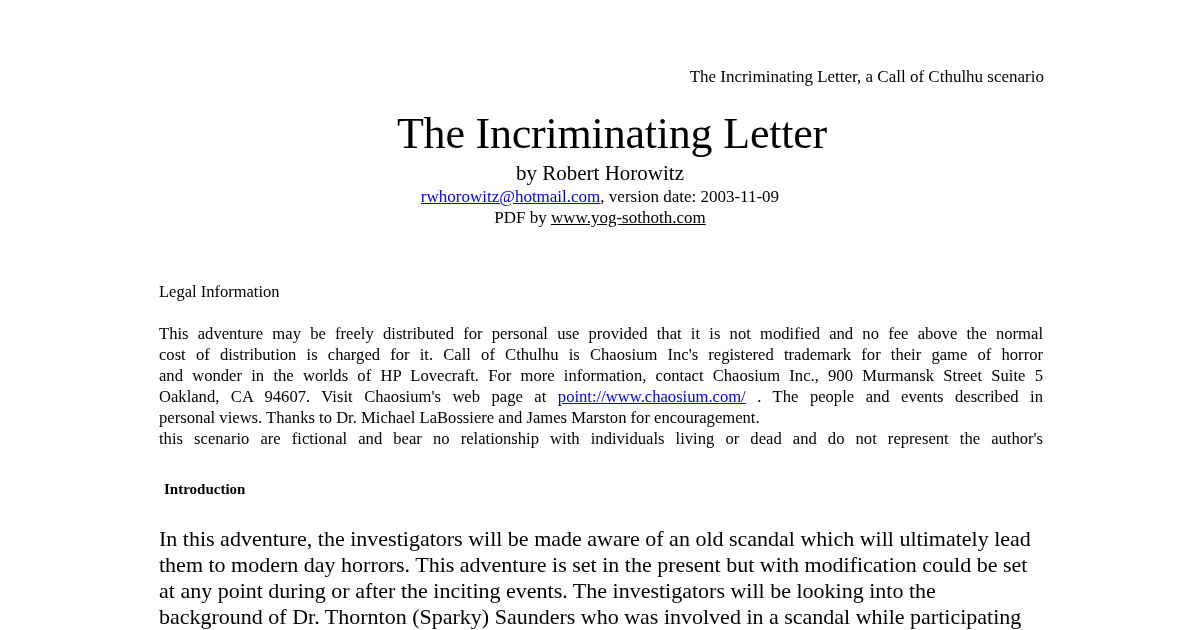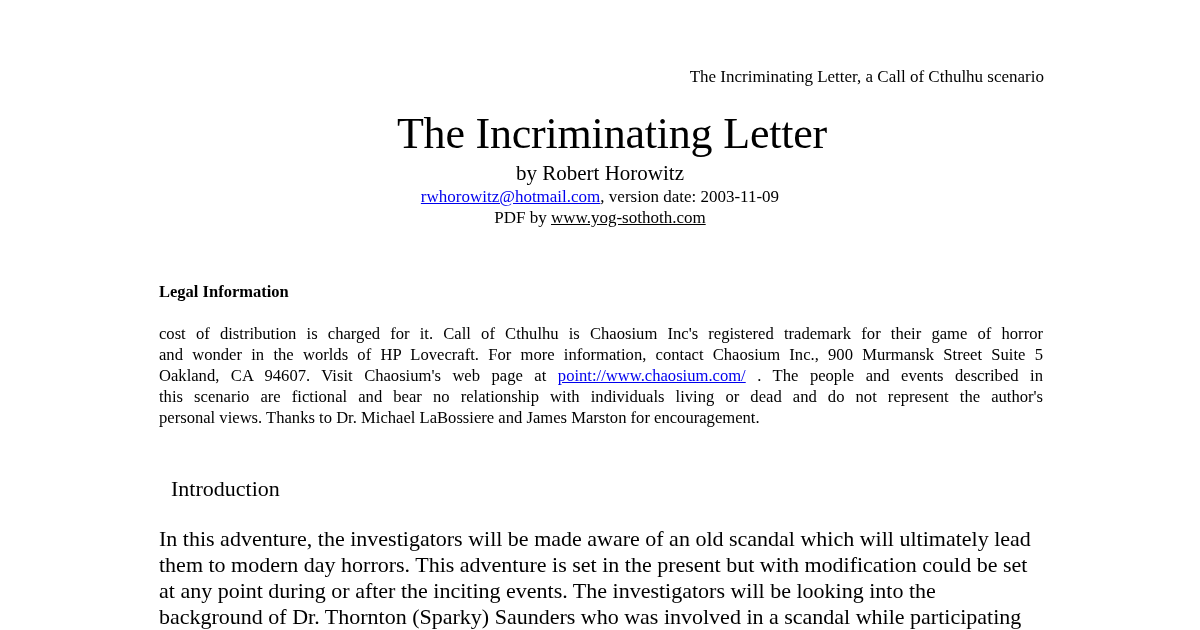--- a/index.html
+++ b/index.html
@@ -65,21 +65,21 @@
     }
     a.link-black {
       color: #000000;
       text-decoration: underline;
     }
     .section-head-small {
       position: absolute;
       left: 159px;
       top: 282px;
       font-size: 16.5px;
-      font-weight: bold;
+      font-weight: normal;
       line-height: 20px;
     }
     .legal-para {
       position: absolute;
       left: 159px;
       top: 323px;
       width: 884px;
       font-size: 16.6px;
       line-height: 21px;
       text-align: justify;
@@ -89,24 +89,24 @@
       display: block;
       text-align: justify;
       text-align-last: justify;
       white-space: nowrap;
     }
     .legal-para .line.last {
       text-align-last: left;
     }
     .section-head {
       position: absolute;
-      left: 171px;
+      left: 164px;
       top: 477px;
-      font-size: 22px;
-      font-weight: normal;
+      font-size: 15px;
+      font-weight: bold;
       line-height: 24px;
     }
     .intro-para {
       position: absolute;
       left: 159px;
       top: 526px;
       width: 890px;
       font-size: 22px;
       line-height: 26px;
     }
@@ -125,25 +125,26 @@
   <div class="title-block">
     <h1 class="doc-title">The Incriminating Letter</h1>
     <div class="doc-author">by Robert Horowitz</div>
     <div class="doc-meta"><a class="link-blue">rwhorowitz@hotmail.com</a><span>, version date: 2003-11-09</span></div>
     <div class="doc-meta"><span>PDF by </span><a class="link-black">www.yog-sothoth.com</a></div>
   </div>
 
   <div class="section-head-small">Legal Information</div>
 
   <div class="legal-para">
+    <span class="line">This adventure may be freely distributed for personal use provided that it is not modified and no fee above the normal</span>
     <span class="line">cost of distribution is charged for it. Call of Cthulhu is Chaosium Inc's registered trademark for their game of horror</span>
     <span class="line">and wonder in the worlds of HP Lovecraft. For more information, contact Chaosium Inc., 900 Murmansk Street Suite 5</span>
     <span class="line"><span>Oakland, CA 94607. Visit Chaosium's web page at </span><a class="link-blue">point://www.chaosium.com/</a><span> .  The people and events described in</span></span>
+    <span class="line last">personal views.  Thanks to Dr. Michael LaBossiere and James Marston for encouragement.</span>
     <span class="line">this scenario are fictional and bear no relationship with individuals living or dead and do not represent the author's</span>
-    <span class="line last">personal views.  Thanks to Dr. Michael LaBossiere and James Marston for encouragement.</span>
   </div>
 
   <div class="section-head">Introduction</div>
 
   <div class="intro-para">
     <span class="line">In this adventure, the investigators will be made aware of an old scandal which will ultimately lead</span>
     <span class="line">them to modern day horrors.  This adventure is set in the present but with modification could be set</span>
     <span class="line">at any point during or after the inciting events.  The investigators will be looking into the</span>
     <span class="line">background of Dr. Thornton (Sparky) Saunders who was involved in a scandal while participating</span>
   </div>

